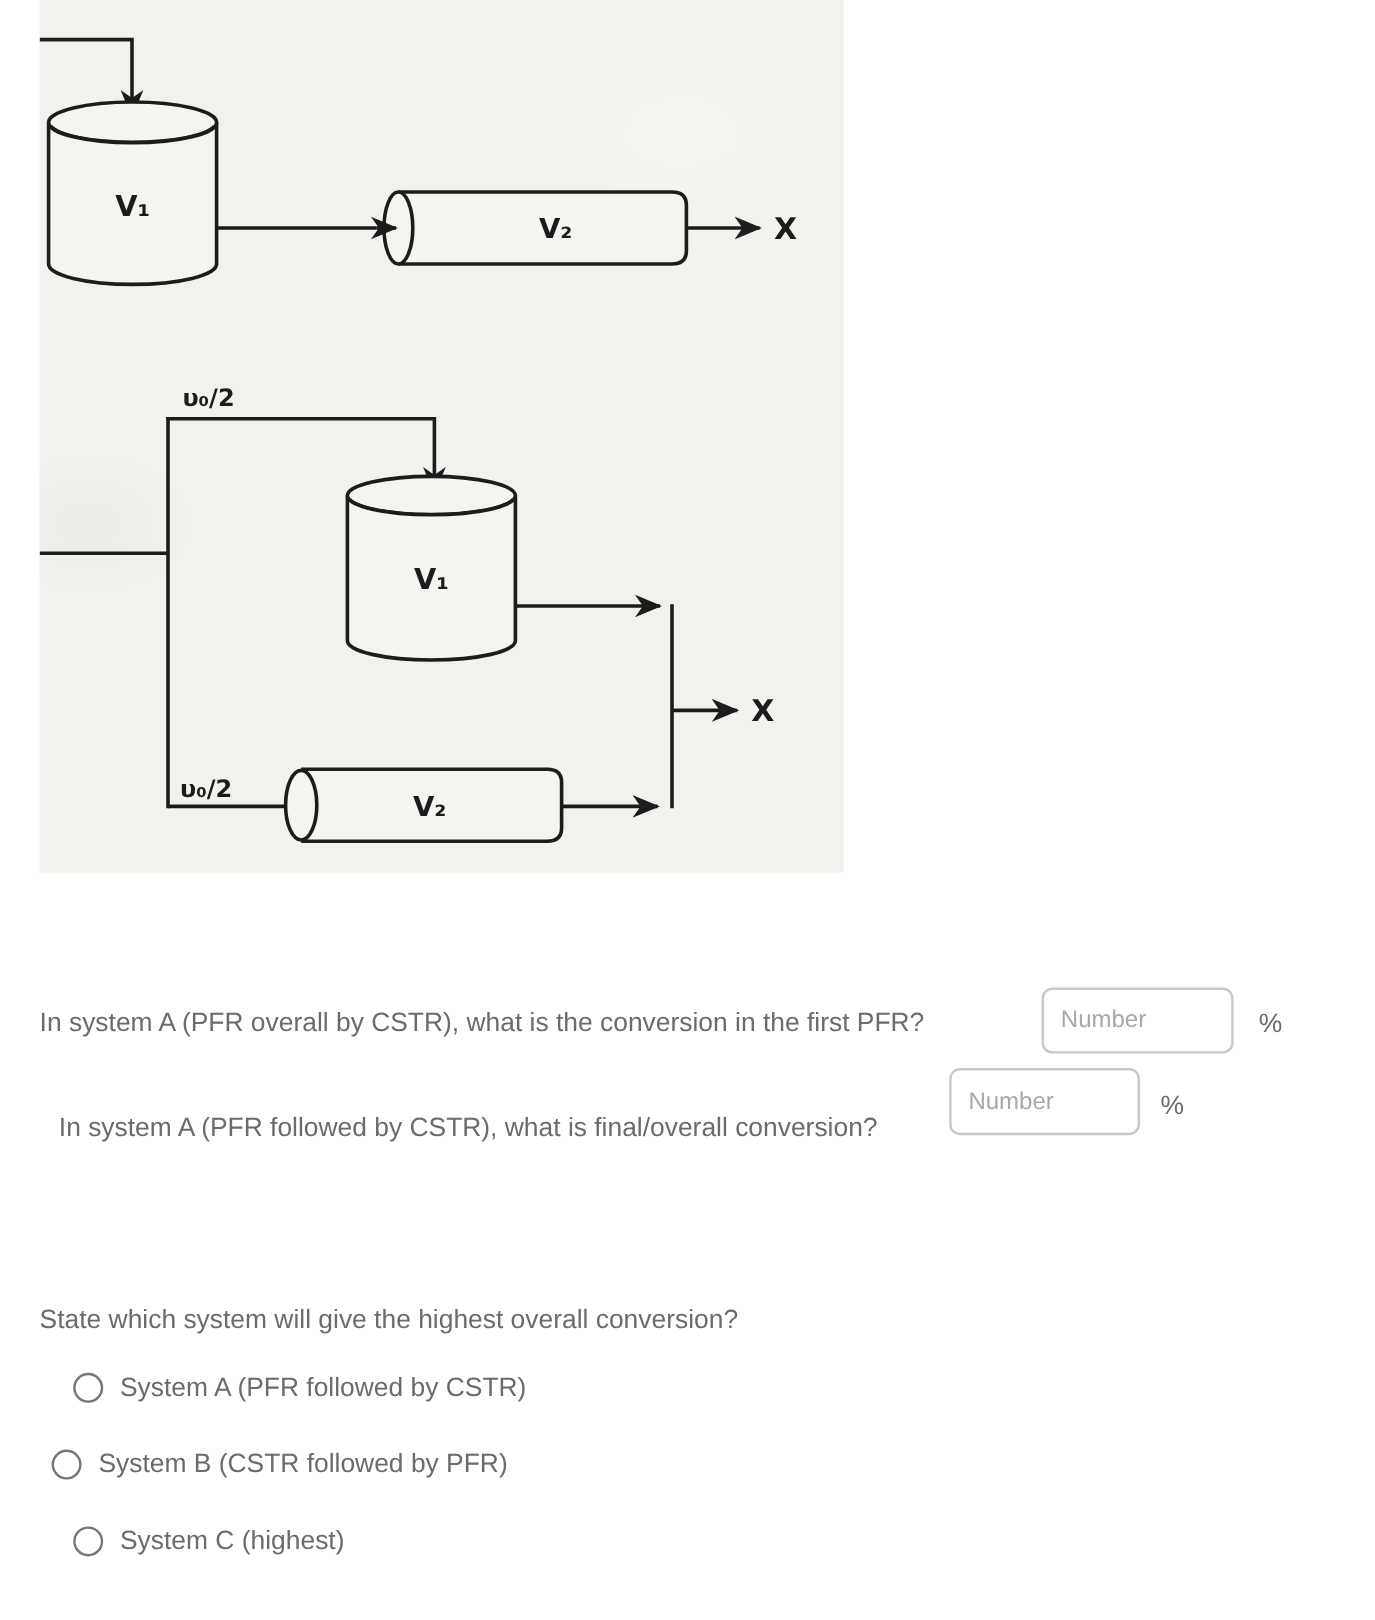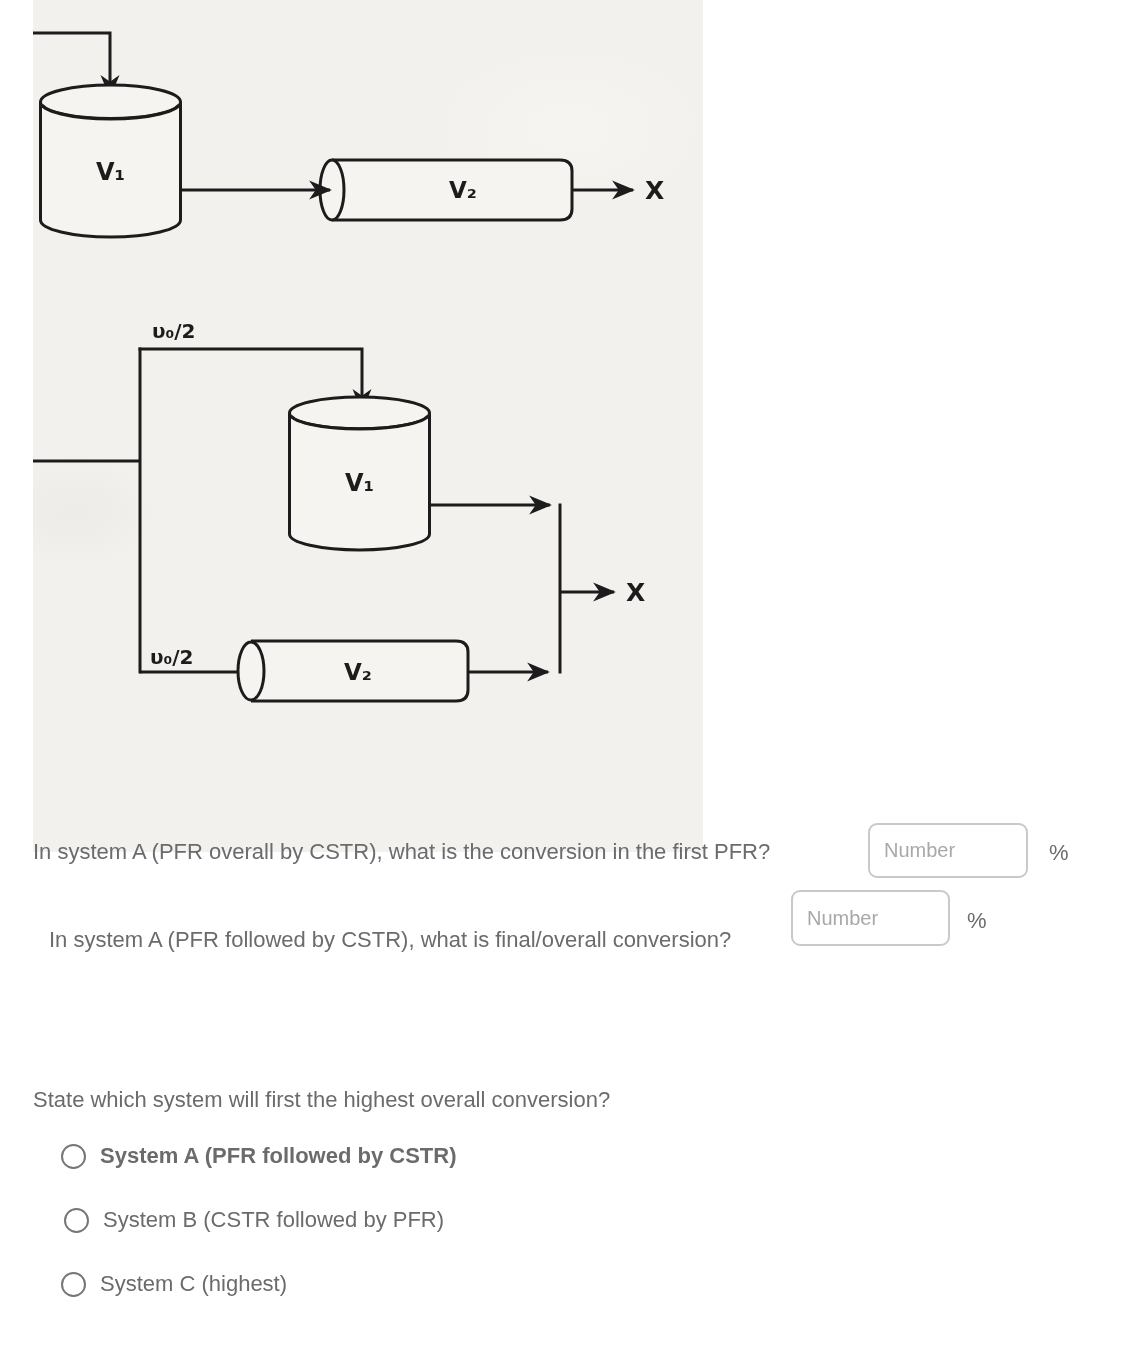--- a/index.html
+++ b/index.html
@@ -2,21 +2,21 @@
 <html><head>
 <meta charset="utf-8">
 <style>
   html,body { margin:0; padding:0; }
   body {
     width:1146px; height:1350px; position:relative; overflow:hidden;
     background:#ffffff;
     font-family:"Liberation Sans", sans-serif;
   }
   .scan {
-    position:absolute; left:33px; top:0; width:670px; height:852px;
+    position:absolute; left:33px; top:0; width:670px; height:727px;
     background:#f2f1ee;
     background-image:
       radial-gradient(ellipse 120px 80px at 6% 60%, #ecebe8 0%, rgba(236,235,232,0) 70%),
       radial-gradient(ellipse 200px 120px at 80% 15%, #f5f4f1 0%, rgba(245,244,241,0) 70%);
   }
   .scan svg { display:block; }
   .q-text {
     position:absolute; color:#6b6b6b; font-size:22px; white-space:nowrap;
     line-height:26px;
   }
@@ -109,28 +109,28 @@
 </div>
 
 <div class="q-text" style="left:33px; top:839px;">In system A (PFR overall by CSTR), what is the conversion in the first PFR?</div>
 <input class="num-input" style="left: 868px; top: 823px; width: 160px; height: 55px;" type="text" placeholder="Number">
 <div class="pct" style="left:1049px; top:840px;">%</div>
 
 <div class="q-text" style="left:49px; top:907px;margin-top:20px;">In system A (PFR followed by CSTR), what is final/overall conversion?</div>
 <input class="num-input" style="left: 791px; top: 890px; width: 159px; height: 56px;" type="text" placeholder="Number">
 <div class="pct" style="left:967px; top:908px;">%</div>
 
-<div class="prompt" style="left:33px; top:1087px;">State which system will first the highest overall conversion?</div>
+<div class="prompt" style="left:33px; top:1087px;">State which system will give the highest overall conversion?</div>
 
-<div class="opt-row" style="left:61px; top:1143px;font-weight:bold;">
+<div class="opt-row" style="left:61px; top:1143px;">
   <span class="radio"></span>
   <span class="opt-label">System A (PFR followed by CSTR)</span>
 </div>
 
-<div class="opt-row" style="left:64px; top:1207px;">
+<div class="opt-row" style="left:43px; top:1207px;">
   <span class="radio"></span>
   <span class="opt-label">System B (CSTR followed by PFR)</span>
 </div>
 
 <div class="opt-row" style="left:61px; top:1271px;">
   <span class="radio"></span>
   <span class="opt-label">System C (highest)</span>
 </div>
 
 </body></html>

